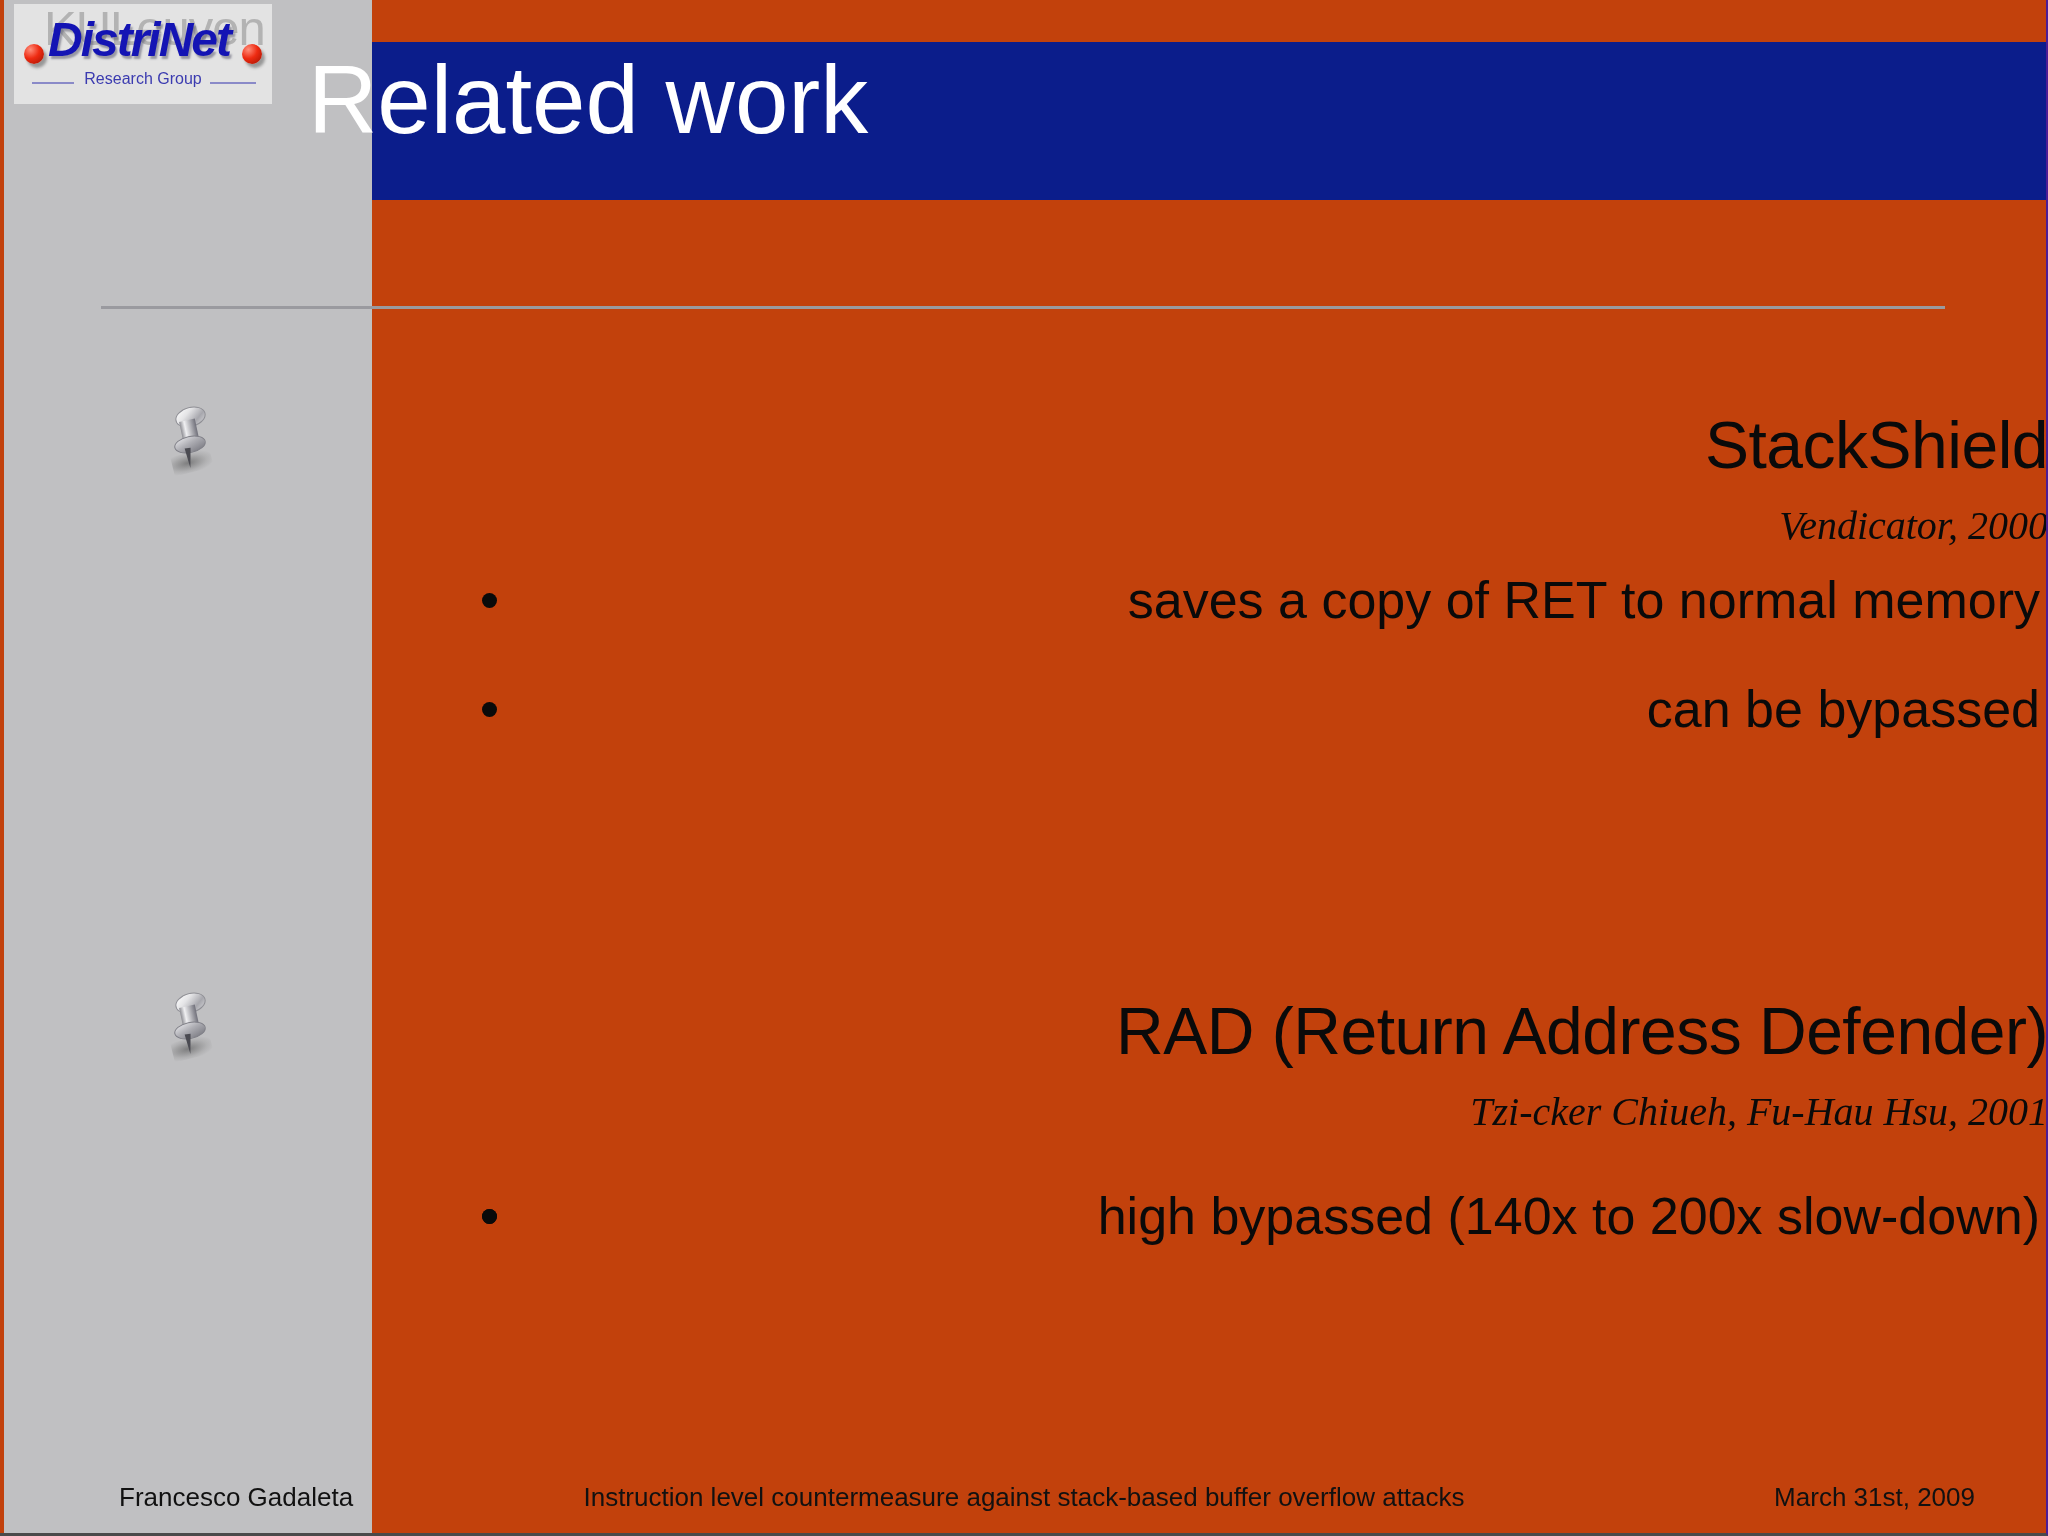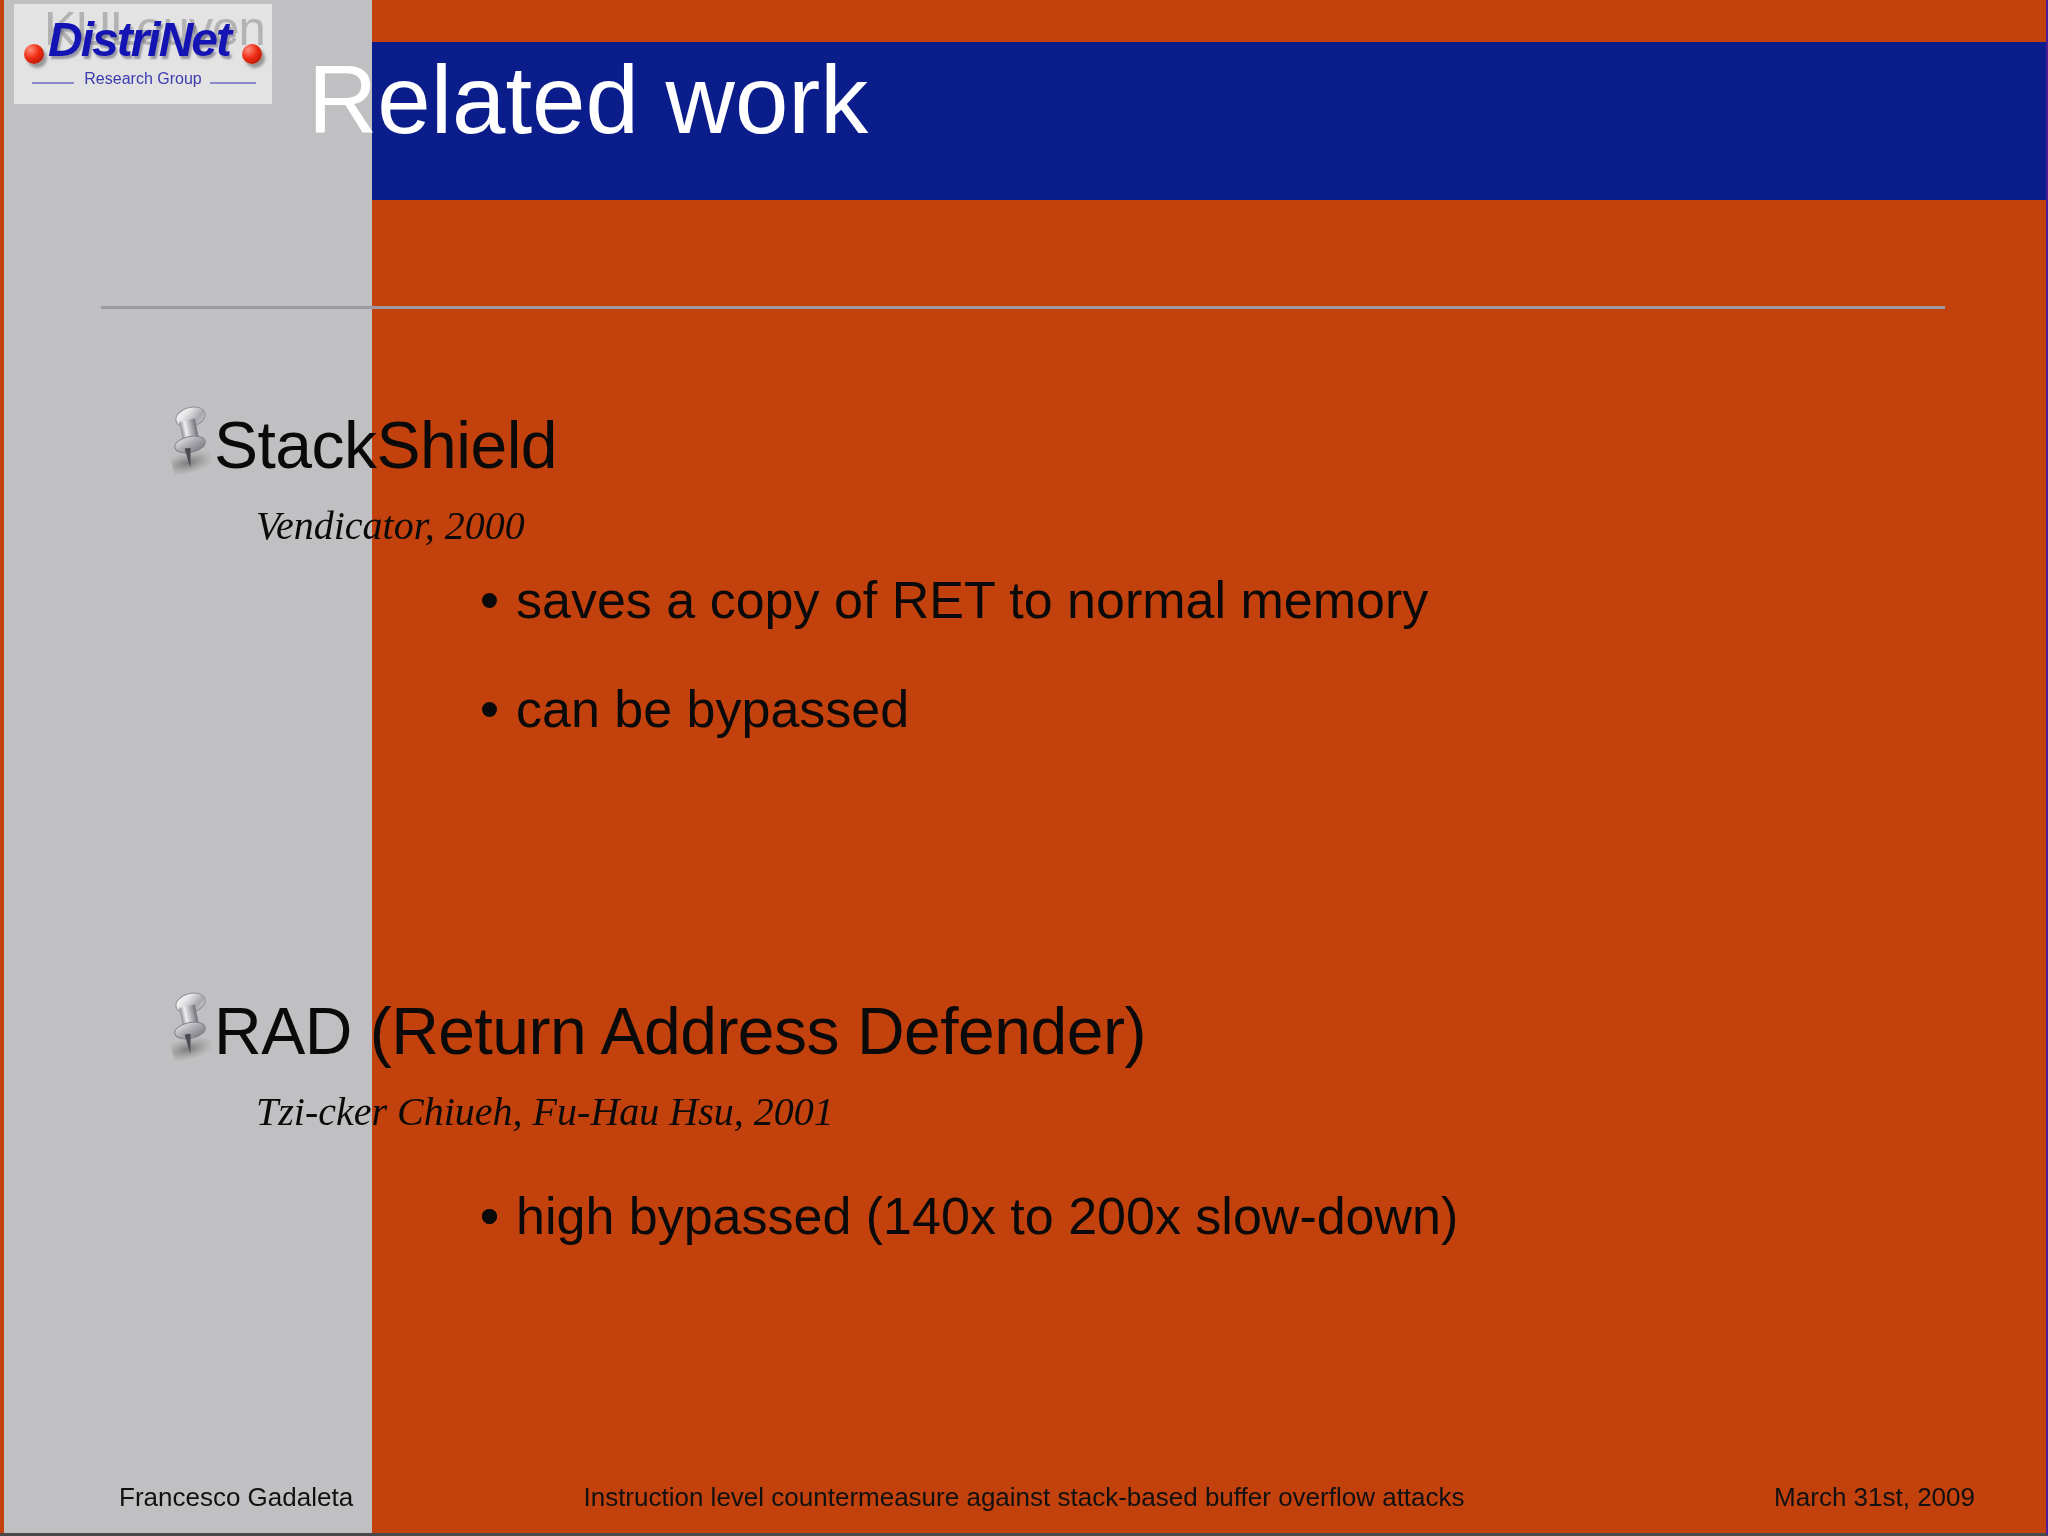--- a/index.html
+++ b/index.html
@@ -133,20 +133,21 @@
     background: #9a9a9f;
   }
 
   
   .content {
     position: absolute;
     left: 0;
     top: 0;
     width: 2048px;
     height: 1536px;
+    text-align: right;
   }
 
   .topic {
     position: absolute;
     left: 0;
     width: 2048px;
   }
   .topic.t1 { top: 402px; }
   .topic.t2 { top: 988px; }
 

